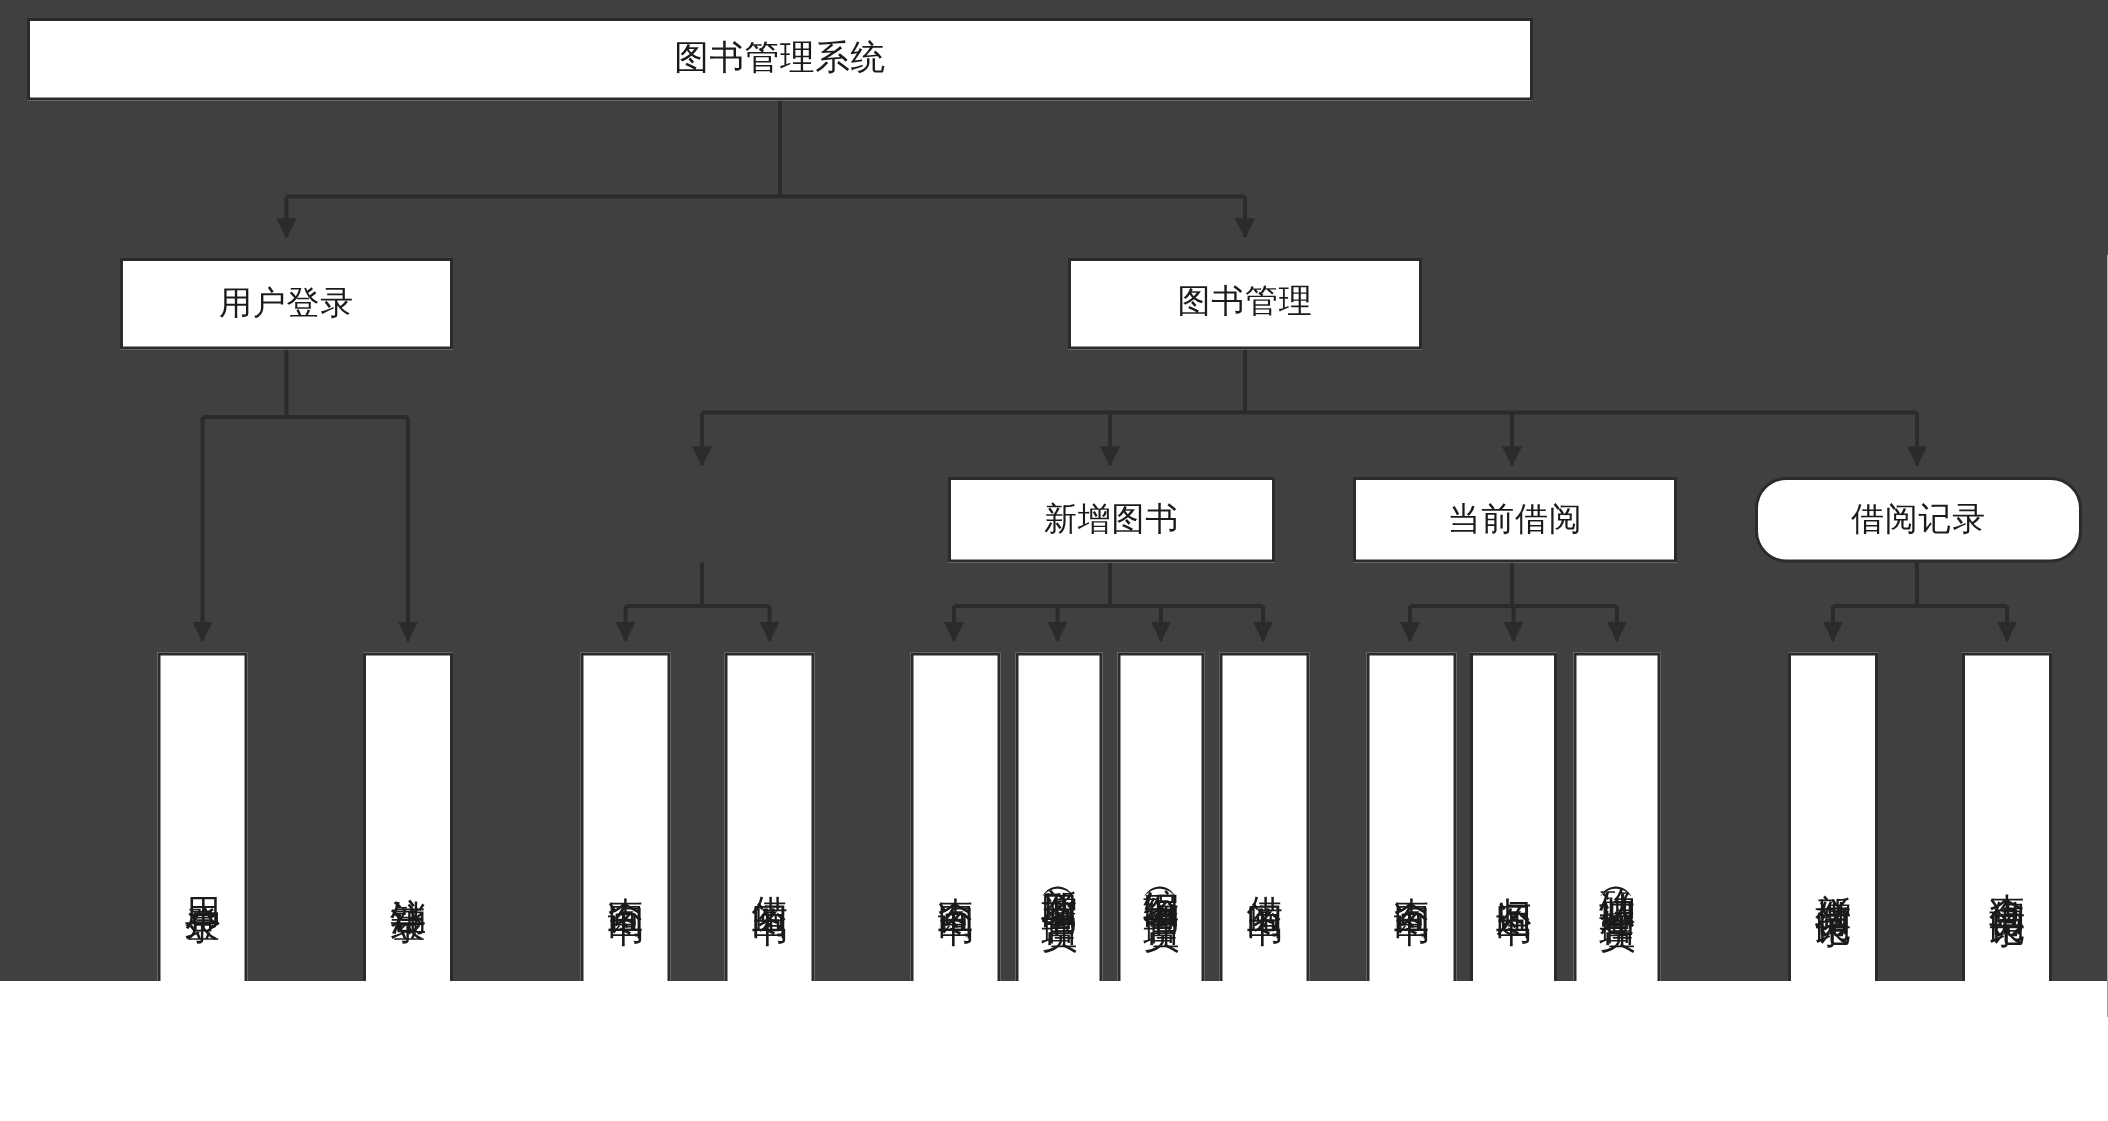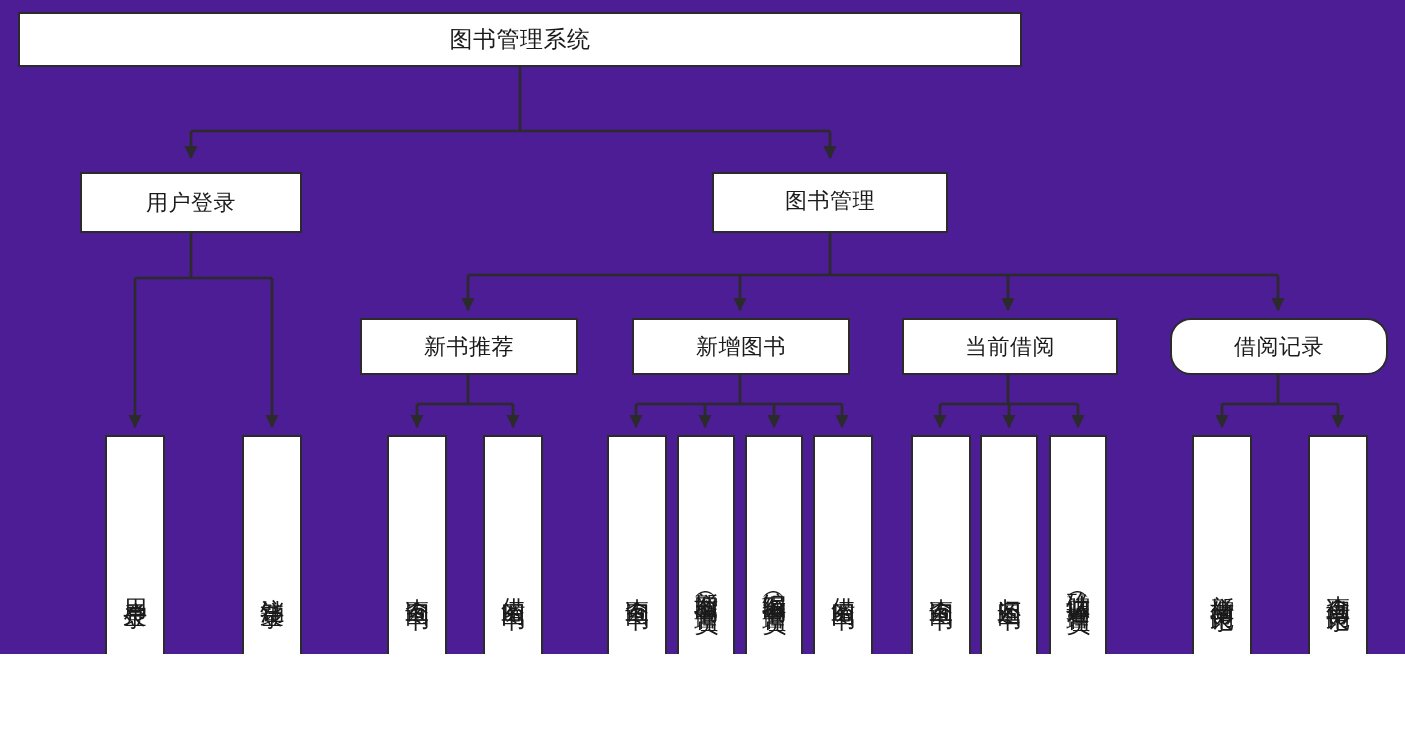--- a/index.html
+++ b/index.html
@@ -8,21 +8,21 @@
     padding: 0;
     background: #ffffff;
   }
   body {
     font-family: "DejaVu Sans", "Liberation Sans", sans-serif;
   }
   #diagram-root {
     position: relative;
     width: 1405px;
     height: 654px;
-    background: #4c1d95;
+    background: #404040;
     overflow: hidden;
   }
   #diagram-svg {
     position: absolute;
     left: 0;
     top: 0;
     width: 1405px;
     height: 747px;
   }
   .node {
@@ -135,23 +135,20 @@
     <span class="node-label">图书管理系统</span>
   </div>
 
   <div class="node h" style="left:80px; top:172px; width:222px; height:61px;">
     <span class="node-label">用户登录</span>
   </div>
   <div class="node h" style="left:712px; top:172px; width:236px; height:61px;font-family:Liberation Mono, monospace;">
     <span class="node-label">图书管理</span>
   </div>
 
-  <div class="node h" style="left:360px; top:318px; width:218px; height:57px;">
-    <span class="node-label">新书推荐</span>
-  </div>
   <div class="node h" style="left:632px; top:318px; width:218px; height:57px;">
     <span class="node-label">新增图书</span>
   </div>
   <div class="node h" style="left:902px; top:318px; width:216px; height:57px;">
     <span class="node-label">当前借阅</span>
   </div>
   <div class="node h" style="left:1170px; top:318px; width:218px; height:57px;border-radius:21px;">
     <span class="node-label">借阅记录</span>
   </div>
 

